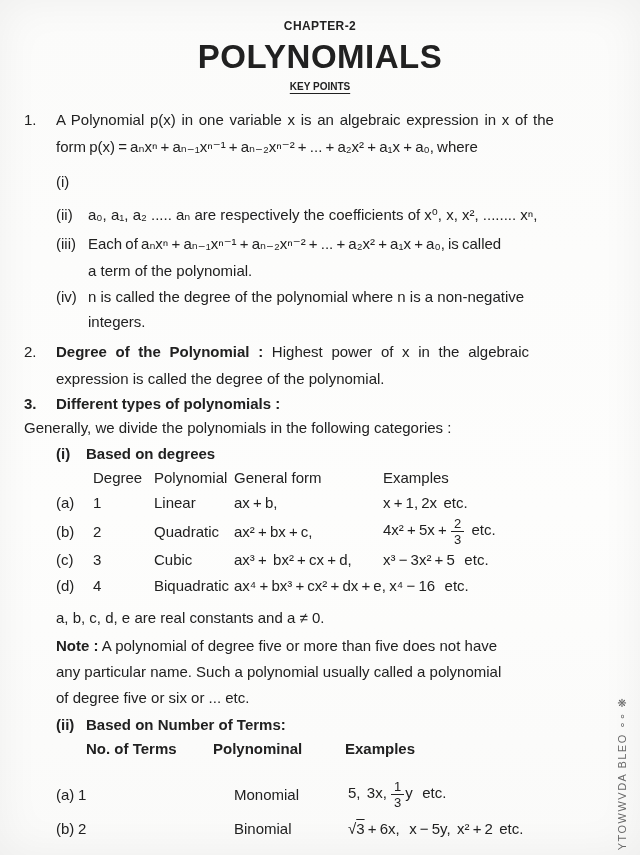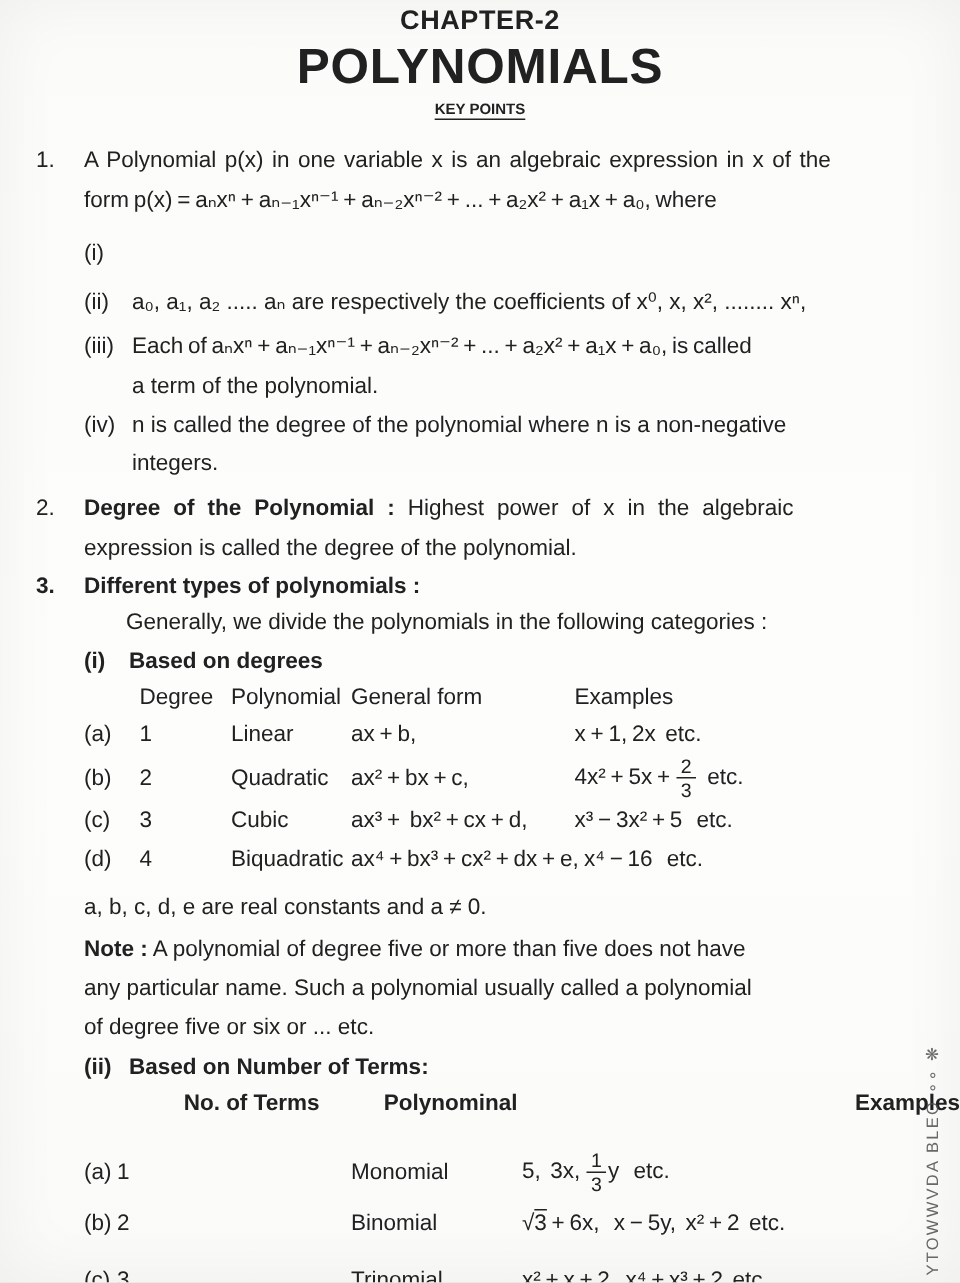--- a/index.html
+++ b/index.html
@@ -9,21 +9,21 @@
     background:linear-gradient(180deg,#fbfbfa 0%, #fdfdfc 60%, #fafaf9 100%);
     box-shadow:inset 0 0 45px rgba(0,0,0,0.05);
     font-family:"Liberation Sans","DejaVu Sans",sans-serif;
     color:#212121; font-size:15px;
   }
   .center { text-align:center; }
   .b { font-weight:bold; }
   .pre { white-space:pre; }
   .math { word-spacing:-1px; }
 
-  .hdr-chapter { padding-top:3px; font-size:18px; font-weight:bold; line-height:21px; letter-spacing:.4px; }
+  .hdr-chapter { padding-top:16px; font-size:12px; font-weight:bold; line-height:21px; letter-spacing:.4px; }
   .hdr-title   { margin-top:4px; font-size:33px; font-weight:bold; line-height:32px; letter-spacing:.5px; }
   .hdr-key     { margin-top:3px; font-size:10px; font-weight:bold; line-height:22px;
                  text-decoration:underline; text-underline-offset:3px; }
 
   .pt { display:flex; }
   .pt-num  { flex:0 0 32px; margin-left:24px; }
   .pt-body { flex:1; }
 
   .p1 { margin-top:8px; line-height:27px; }
   .p1 .l1 { word-spacing:1.5px; }
@@ -32,34 +32,34 @@
   .sub-label { flex:0 0 32px; }
   .sub-text  { flex:1; }
   .sub-i   { margin-top:8px; }
   .sub-ii  { margin-top:6px; }
   .sub-iii { margin-top:2px; }
   .sub-iv  { margin-top:0; line-height:25px; }
 
   .p2 { margin-top:4px; line-height:27px; }
   .p2 .l1 { word-spacing:4.5px; }
   .p3 { margin-top:0; line-height:24px; }
-  .intro { margin-left:84px; line-height:24px; }
+  .intro { margin-left:24px; line-height:24px; }
 
   .sec-head { display:flex; margin-left:56px; margin-top:2px; line-height:24px; font-weight:bold; }
   .sec-head .lbl { flex:0 0 30px; }
 
   .grid1 { display:grid; grid-template-columns:37px 61px 80px 149px 1fr;
            margin-left:56px; align-items:center; line-height:26px; }
   .t1-hdr { line-height:24px; }
   .t1-foot { margin-left:56px; margin-top:6px; line-height:26px; }
 
   .note { margin-left:56px; margin-top:2px; line-height:26px; padding-right:30px; }
 
   .t2-hdr { display:grid; grid-template-columns:30px 127px 132px 1fr;
-            margin-left:56px; font-weight:bold; line-height:24px;text-align:right; }
+            margin-left:56px; font-weight:bold; line-height:24px; }
   .grid2  { display:grid; grid-template-columns:22px 156px 114px 1fr;
             margin-left:56px; align-items:center; line-height:26px; }
   .row2-a { margin-top:18px; }
   .row2-b { margin-top:6px; }
   .row2-c { margin-top:12px; }
 
   .frac { display:inline-block; text-align:center; font-size:13px; line-height:15px;
           vertical-align:middle; margin:0 1px; }
   .frac .top { display:block; border-bottom:1.4px solid #222; padding:0 3px; }
   .frac .bot { display:block; }

